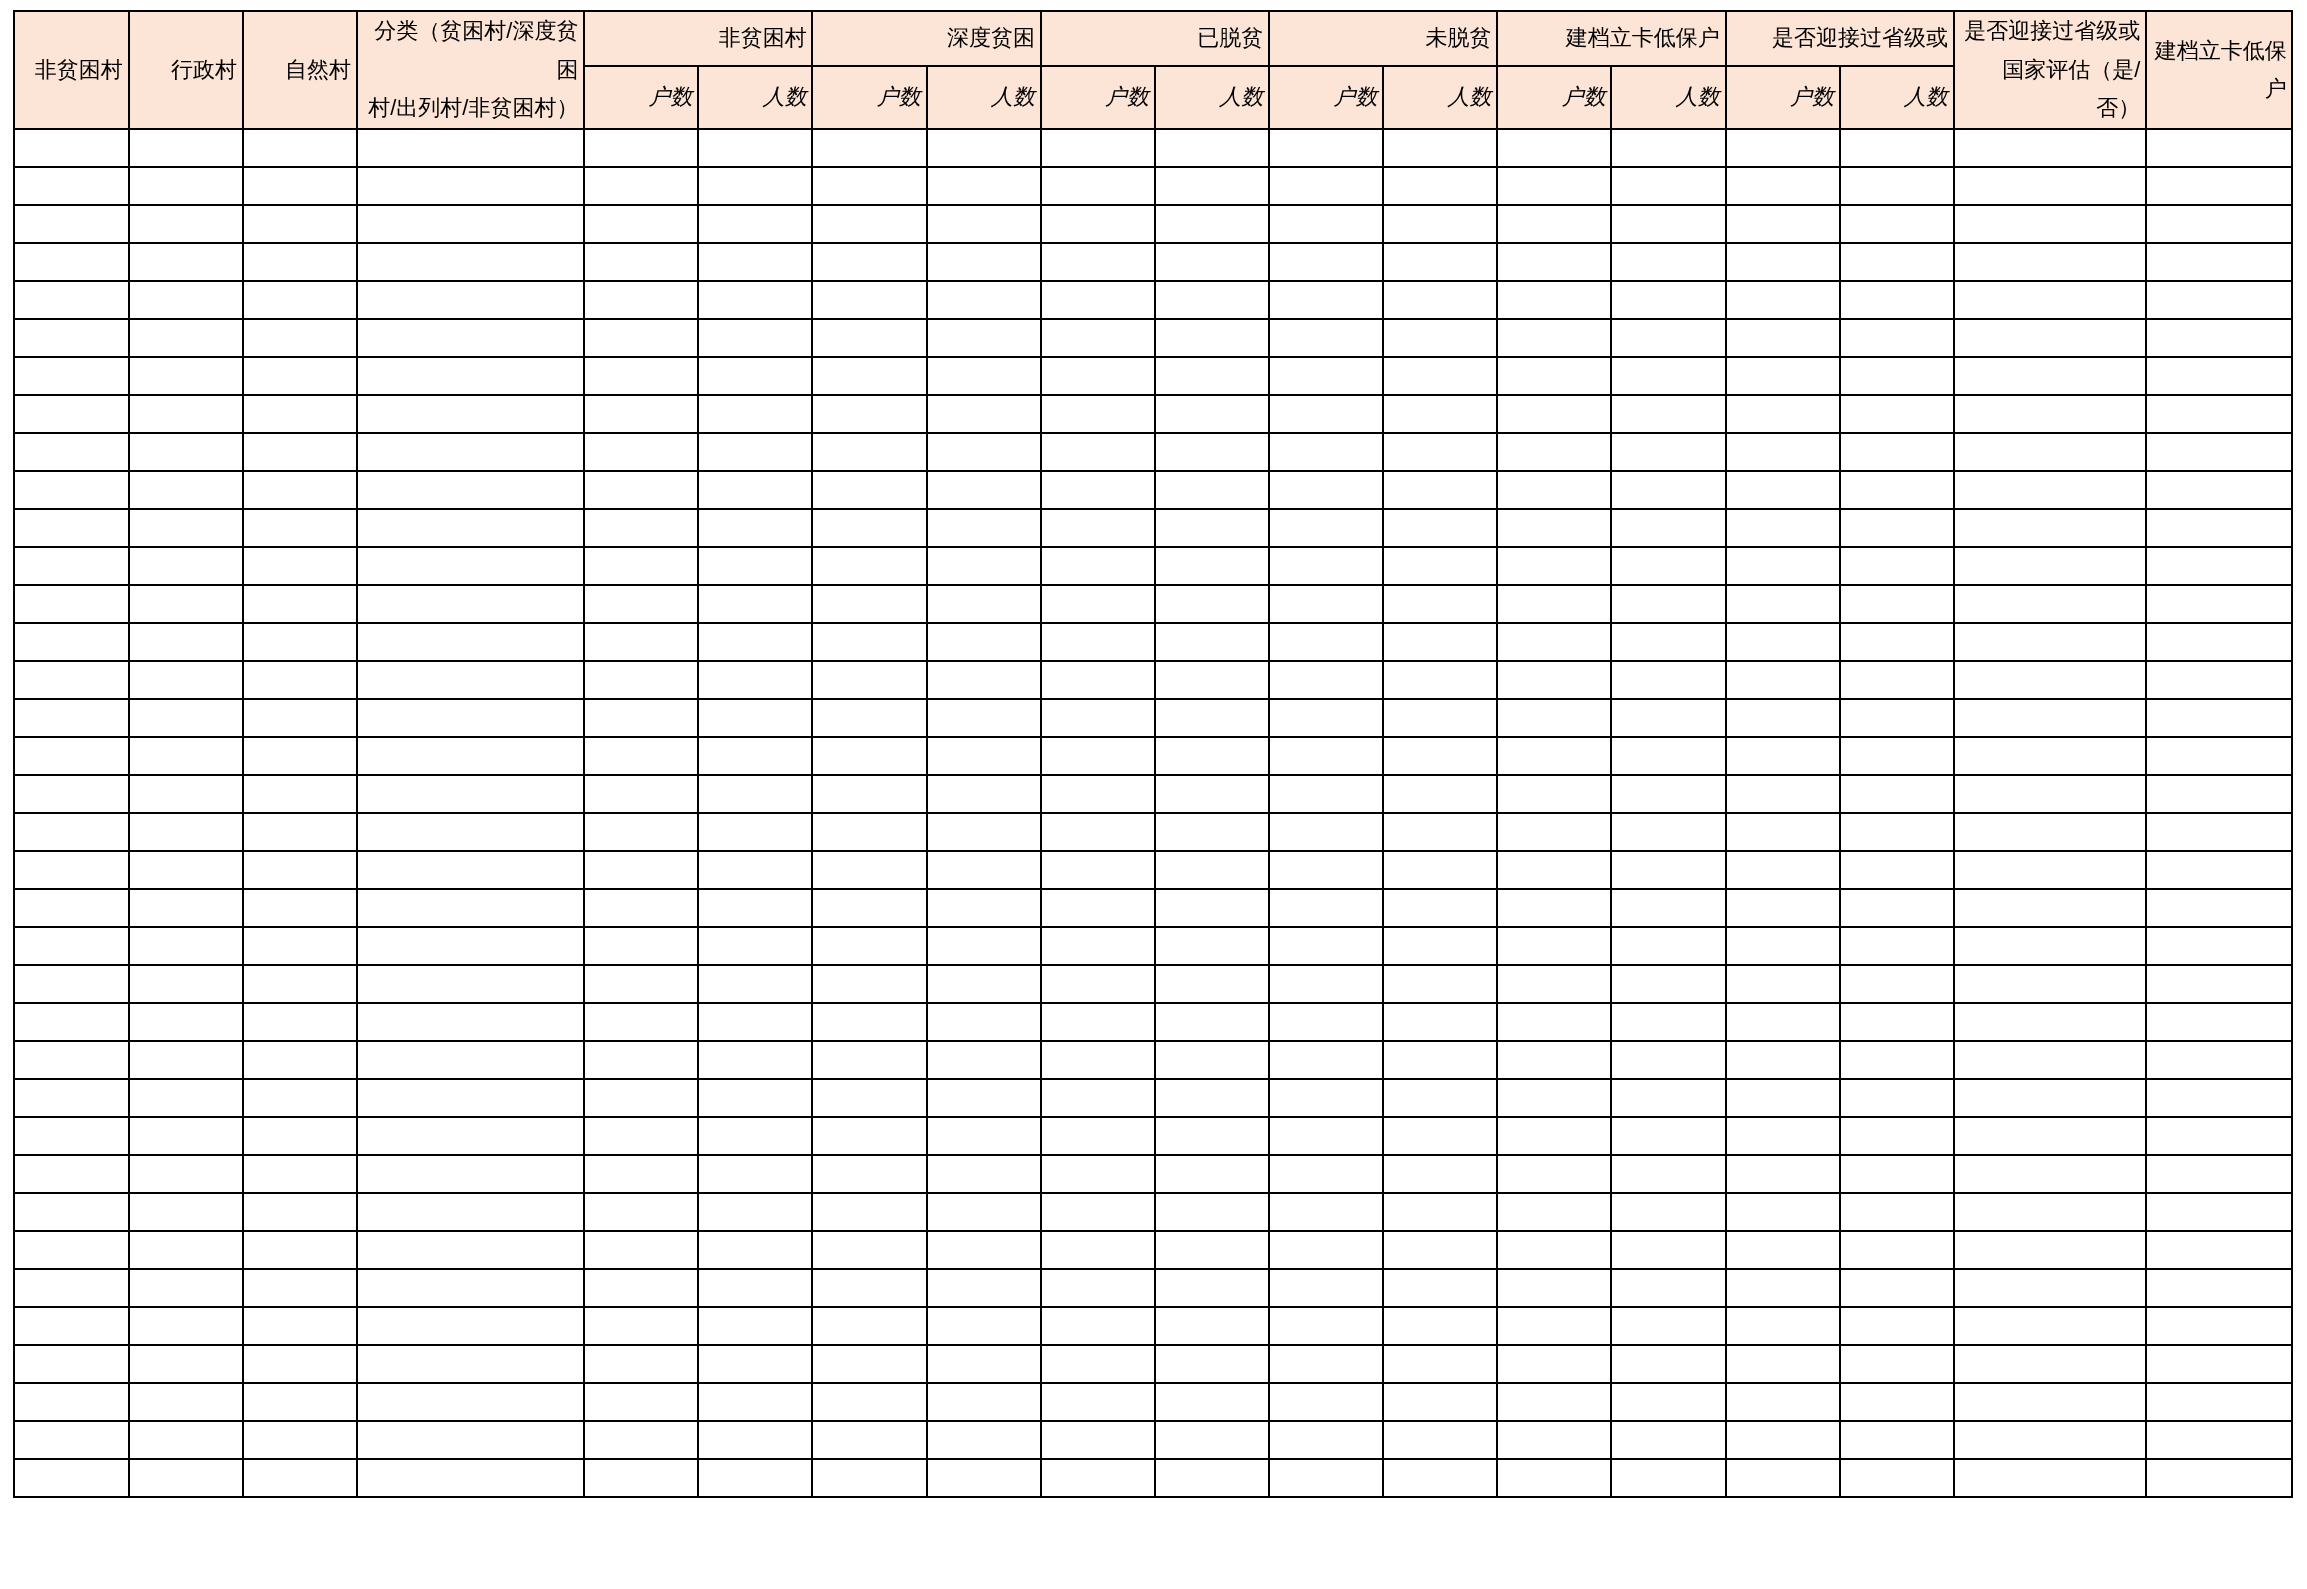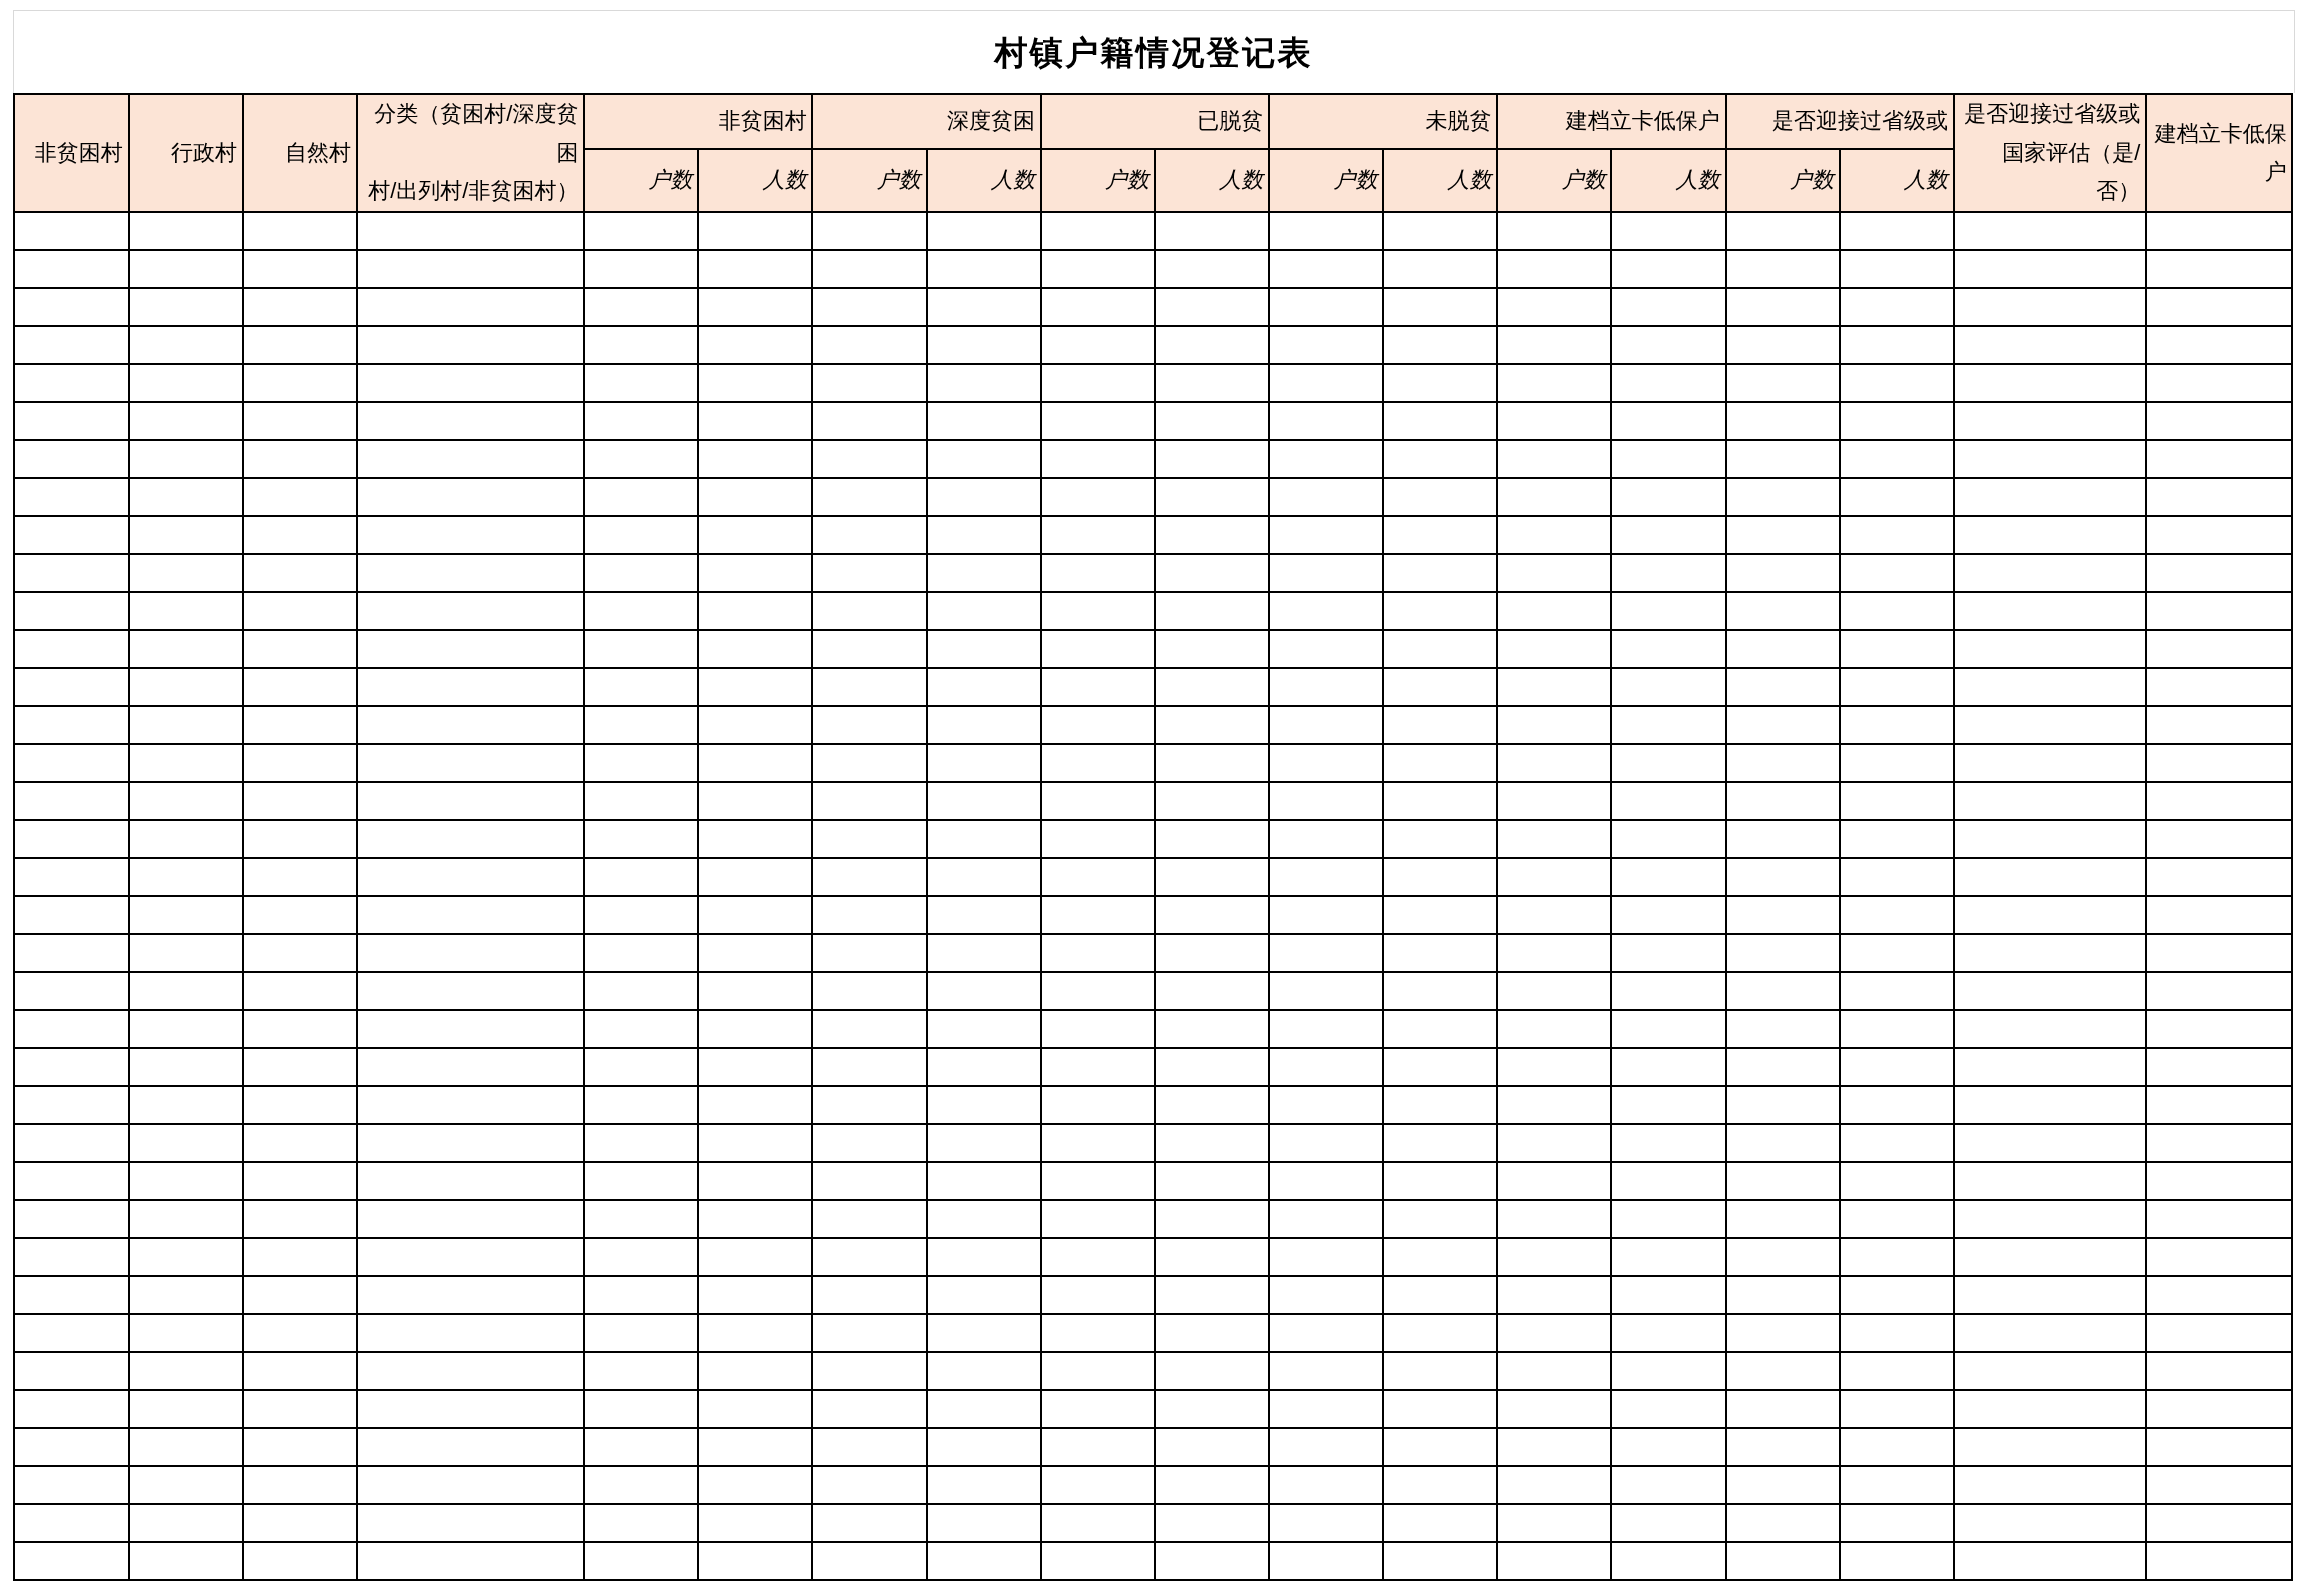--- a/index.html
+++ b/index.html
@@ -60,23 +60,20 @@
   tr.group-row { height: 51px; }
   tr.sub-row   { height: 59px; font-style: italic; }
   table.reg-table tbody tr { height: 38px; }
   table.reg-table tbody td { background: #ffffff; }
 </style>
 </head>
 <body>
 
 <div class="sheet">
 
-  <div class="title-block">
-    <div class="title-text">村镇户籍情况登记表</div>
-  </div>
 
   <table class="reg-table">
     <colgroup>
       <col style="width:114px">
       <col style="width:114px">
       <col style="width:114px">
       <col style="width:227px">
       <col style="width:114px">
         <col style="width:114px">
       <col style="width:114px">

